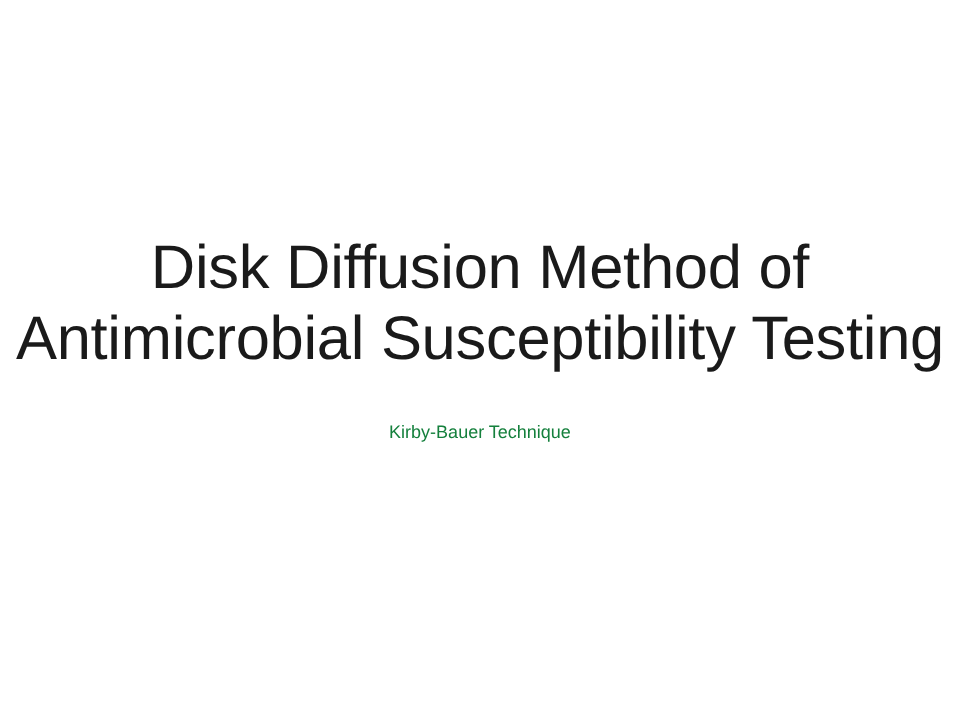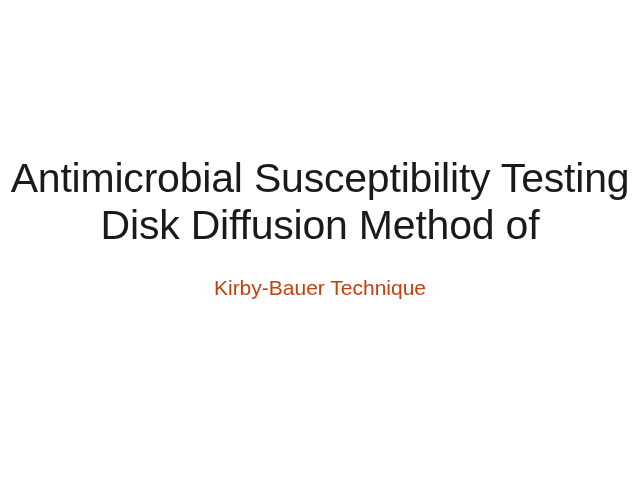--- a/index.html
+++ b/index.html
@@ -44,39 +44,39 @@
   
   .subtitle-block {
     position: absolute;
     left: 0;
     top: 277px;
     width: 640px;
     text-align: center;
   }
   .sub-line {
     display: block;
-    color: #c2410c;
-    font-size: 21px;
+    color: #15803d;
+    font-size: 12px;
     line-height: 22px;
     font-weight: 400;
     white-space: nowrap;
   }
   .sub-line.spacer {
     height: 22px;
     line-height: 22px;
   }
 </style>
 </head>
 <body>
 
 <div class="slide">
 
   <div class="title-block">
+    <span class="title-line">Disk Diffusion Method of</span>
     <span class="title-line">Antimicrobial Susceptibility Testing</span>
-    <span class="title-line">Disk Diffusion Method of</span>
   </div>
 
   <div class="subtitle-block">
     <span class="sub-line">Kirby-Bauer Technique</span>
 
     <span class="sub-line spacer">&nbsp;</span>
 
   </div>
 
 </div>

